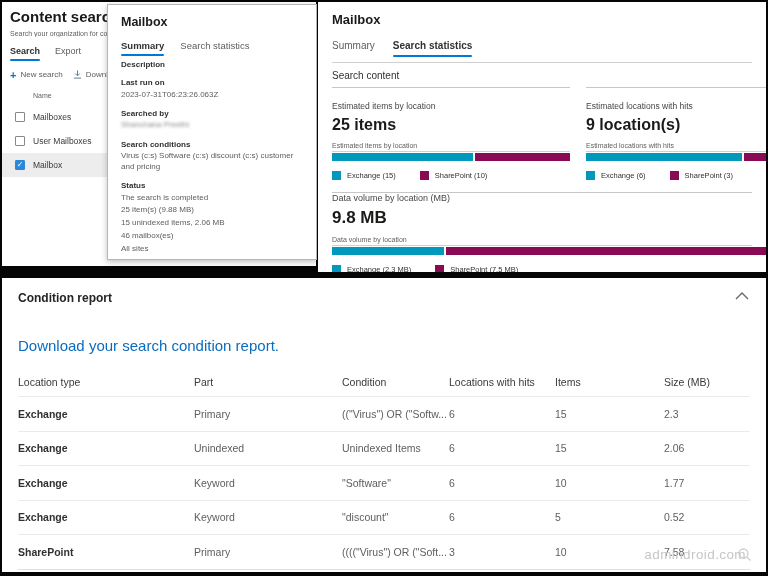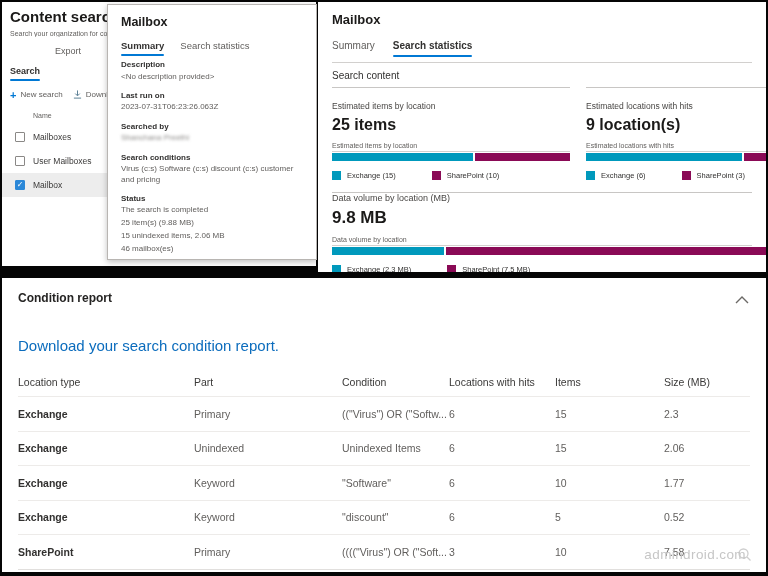--- a/index.html
+++ b/index.html
@@ -13,21 +13,21 @@
   .tab.active .tab-underline { display:block; }
   .divider { height:1px; background:#d2d0ce; }
 
   
   .panel-a { position:absolute; left:2px; top:2px; width:314px; height:264px; background:#fff; }
   .cs-list { position:absolute; left:0; top:0; width:106px; height:100%; background:#fff; overflow:hidden; padding:6px 0 0 8px; }
   .cs-title { font-size:15px; font-weight:bold; color:#1b1a19; white-space:nowrap; }
   .cs-sub { font-size:7px; color:#605e5c; margin-top:5px; white-space:nowrap; overflow:hidden; }
   .cs-tabs { margin-top:9px; display:flex; gap:15px; font-size:9px; }
   .cs-tabs .tab { color:#605e5c; }
-  .cs-tabs .tab.active { color:#323130; font-weight:bold;margin-top:20px; }
+  .cs-tabs .tab.active { color:#323130; font-weight:bold; }
   .cs-toolbar { margin-top:14px; display:flex; align-items:center; gap:4px; font-size:8px; color:#605e5c; white-space:nowrap; overflow:hidden; }
   .plus-glyph { color:#0078d4; font-size:11px; font-weight:bold; line-height:8px; }
   .dl-icon { width:9px; height:9px; flex:0 0 auto; margin-left:6px; }
   .cs-name-h { margin-top:13px; padding-left:23px; font-size:7px; color:#605e5c; }
   .cs-rows { margin-top:6px; margin-left:-8px; }
   .cs-row { display:flex; align-items:center; gap:8px; height:24px; padding-left:13px; font-size:8.5px; color:#3b3a39; cursor:pointer; }
   .cs-row.selected { background:#ededed; }
   .cbx { width:10px; height:10px; border:1px solid #8a8886; border-radius:1px; background:#fff; flex:0 0 auto; display:flex; align-items:center; justify-content:center; }
   .cbx.checked { background:#2b88d8; border-color:#2b88d8; color:#fff; font-size:8px; line-height:8px; }
 
@@ -56,31 +56,31 @@
   .chart-col.c-right { flex:1 1 auto; }
   .chart-h { font-size:8.5px; color:#484644; }
   .chart-big { font-size:16px; font-weight:bold; color:#1b1a19; margin-top:5px; }
   .chart-axis { font-size:7px; color:#605e5c; margin-top:8px; padding-bottom:2px; border-bottom:1px solid #d2d0ce; }
   .bar-wrap { height:8px; display:flex; margin-top:1px; }
   .bar-seg { height:100%; }
   .bar-seg.teal { background:#0099bc; border-right:2px solid #fff; }
   .bar-seg.magenta { background:#8a0a56; }
   .bar-fixed-right { width:237px; }
   .bar-fixed-vol { width:486px; }
-  .legend { display:flex; gap:36px; margin-top:10px; align-items:center; }
+  .legend { display:flex; gap:24px; margin-top:10px; align-items:center; }
   .legend-item { display:flex; align-items:center; gap:6px; font-size:7.5px; color:#323130; }
   .swatch { width:9px; height:9px; flex:0 0 auto; }
   .swatch.teal { background:#0099bc; } .swatch.magenta { background:#8a0a56; }
   .vol-sec { border-top:1px solid #c8c6c4; margin-top:12px; }
   .vol-sec .chart-h { font-size:9px; }
   .vol-sec .chart-big { font-size:17px; }
 
   
   .panel-c { position:absolute; left:2px; top:278px; width:764px; height:294px; background:#fff; padding:13px 16px 0; overflow:hidden; }
-  .cr-head { display:flex; align-items:flex-end; justify-content:space-between; }
+  .cr-head { display:flex; align-items:flex-start; justify-content:space-between; }
   .cr-title { font-size:12px; font-weight:bold; color:#252423; }
   .chev-up { width:16px; height:10px; cursor:pointer; }
   .cr-link { margin-top:32px; font-size:15px; color:#0b6cbd; cursor:pointer; display:inline-block; }
   .cr-table { margin-top:13px; }
   .cr-grid { display:grid; grid-template-columns:176px 148px 107px 106px 109px 1fr; align-items:center; }
   .cr-grid.hdr { height:28px; }
   .cr-grid.row { height:34.5px; border-top:1px solid #edebe9; }
   .cr-grid.hdr > div { font-size:10.5px; color:#3b3a39; }
   .cr-grid.row > div { font-size:10.5px; color:#605e5c; white-space:nowrap; overflow:hidden; }
   .cr-grid.row > div:first-child { color:#323130; font-weight:bold; }
@@ -128,21 +128,20 @@
     </div>
 
     <aside class="flyout">
       <div class="fly-title">Mailbox</div>
       <div class="fly-tabs">
         <span class="tab active"><span>Summary</span><span class="tab-underline"></span></span>
         <span class="tab"><span>Search statistics</span></span>
       </div>
       <div class="field">
         <div class="field-label">Description</div>
-        <div class="field-val">&lt;No description provided&gt;</div>
       </div>
       <div class="field">
         <div class="field-label">Last run on</div>
         <div class="field-val">2023-07-31T06:23:26.063Z</div>
       </div>
       <div class="field">
         <div class="field-label">Searched by</div>
         <div class="field-val redacted">Shanchana Preethi</div>
       </div>
       <div class="field">

